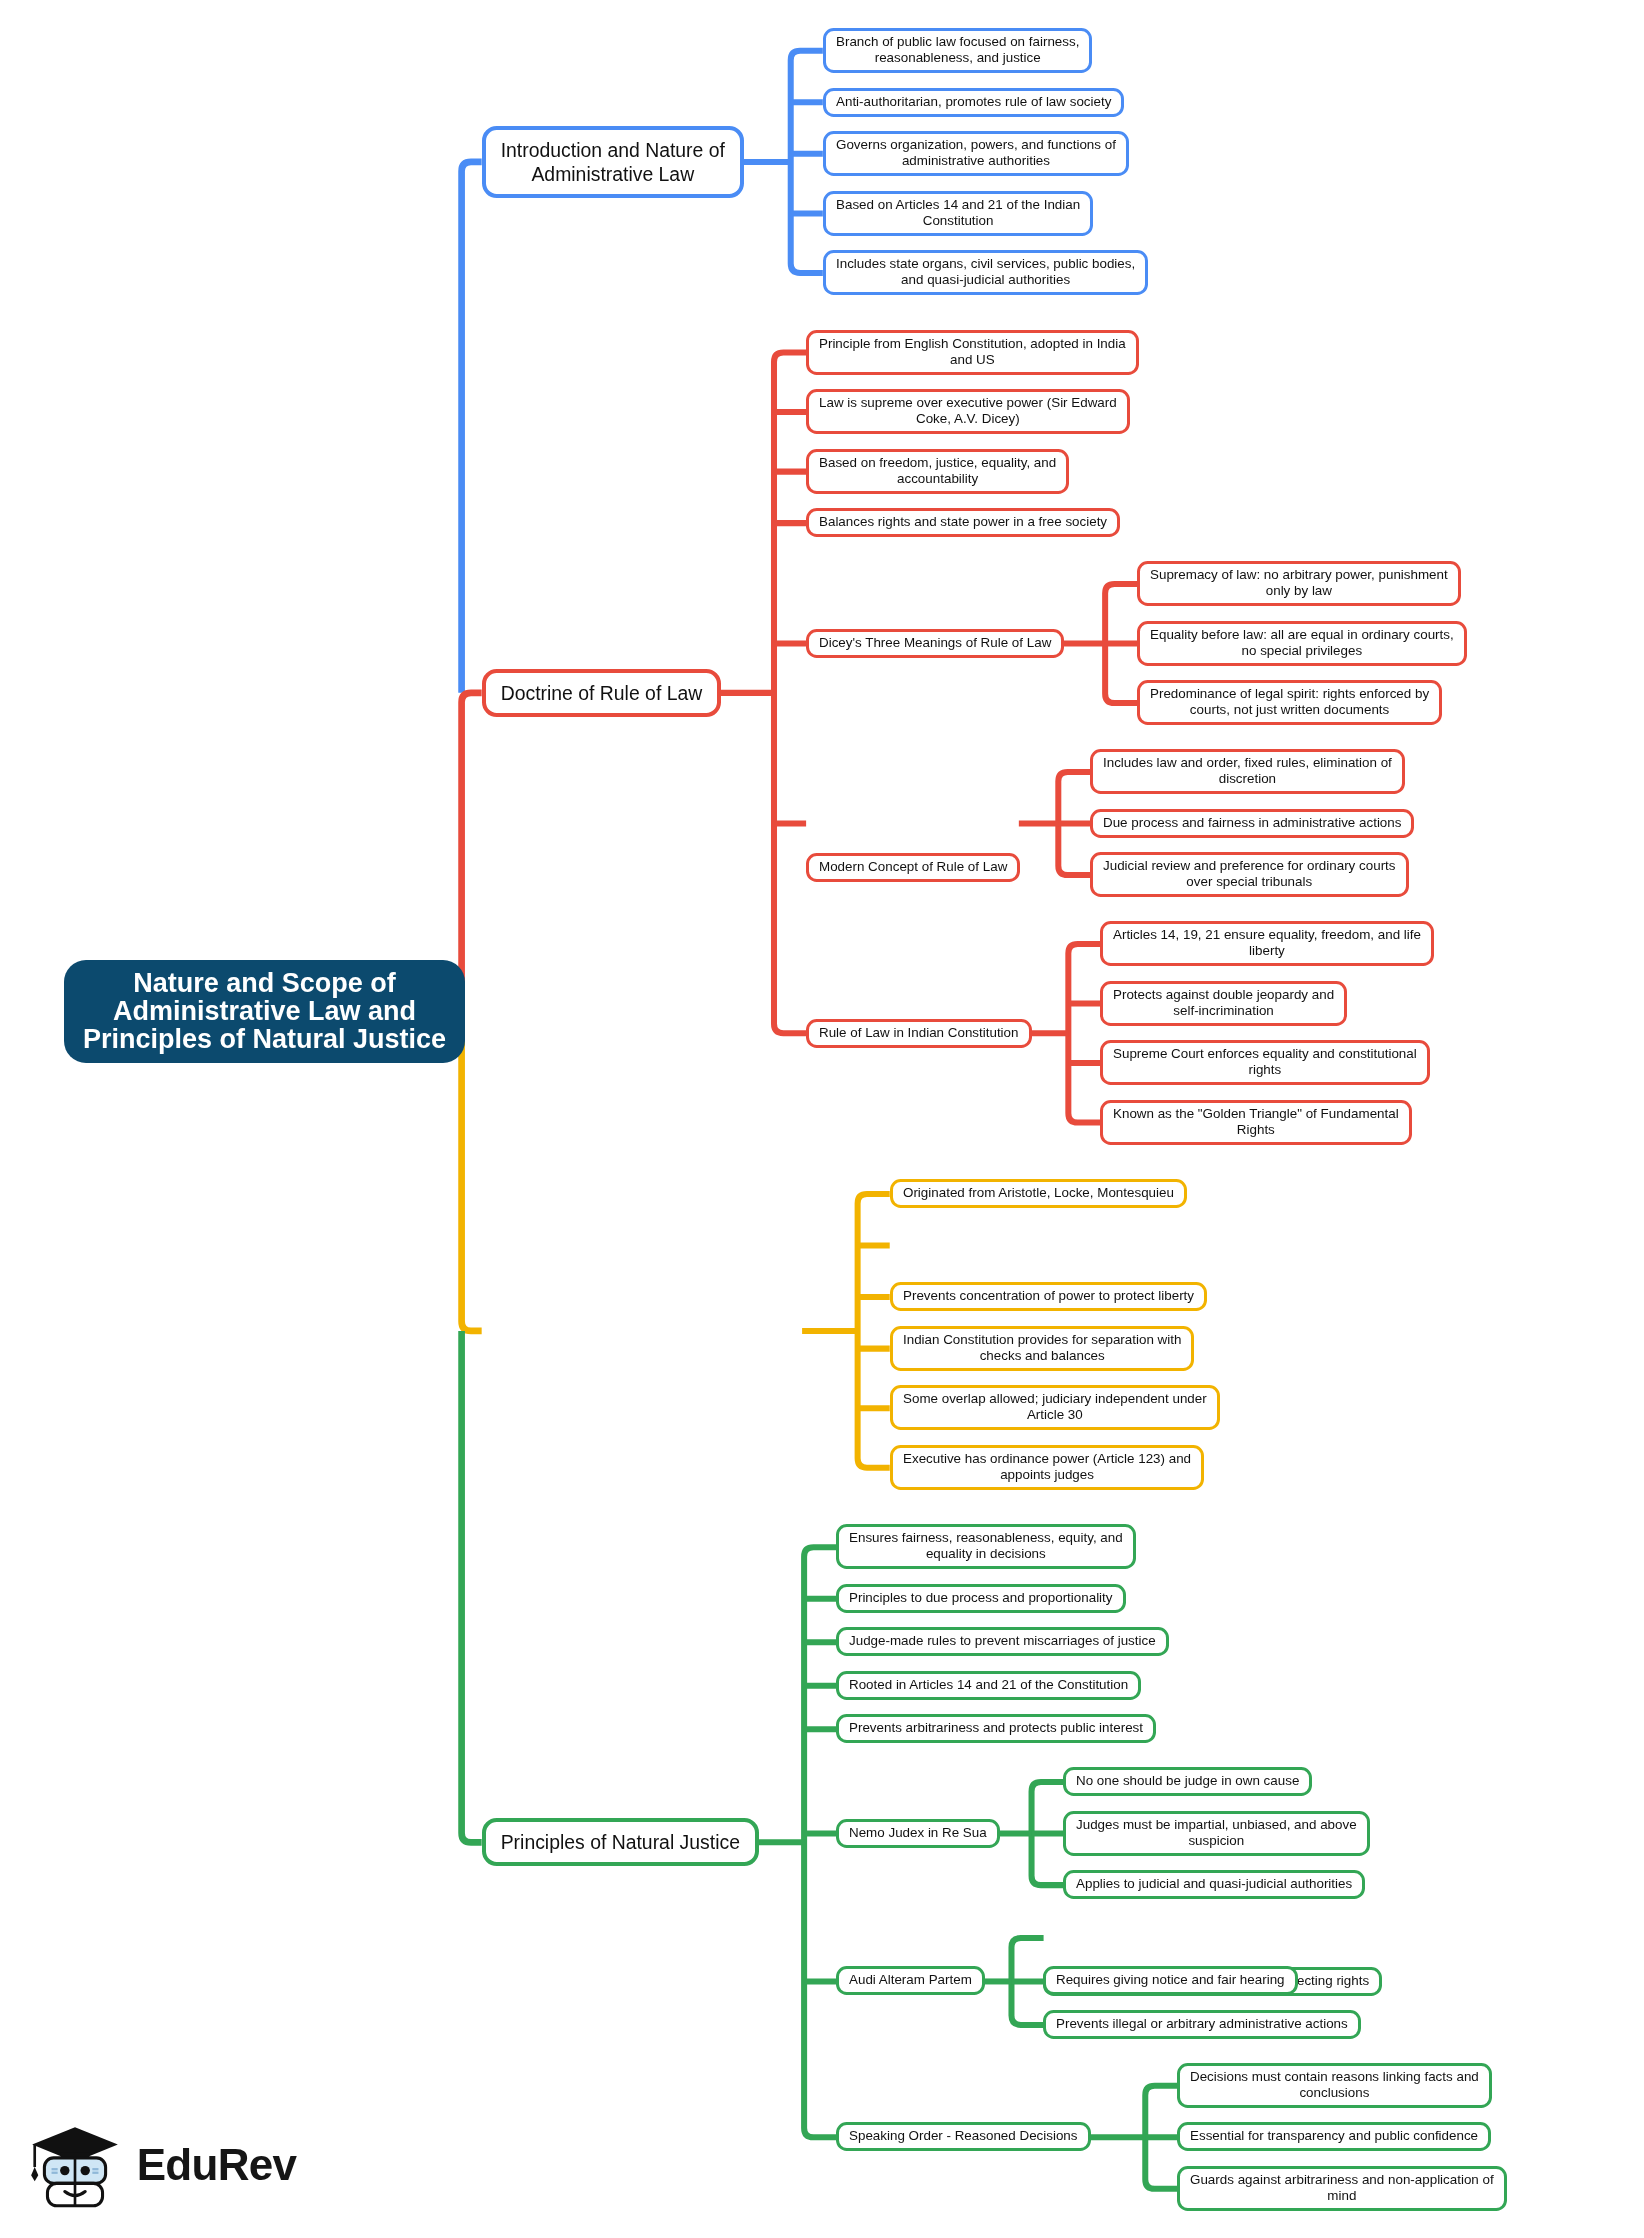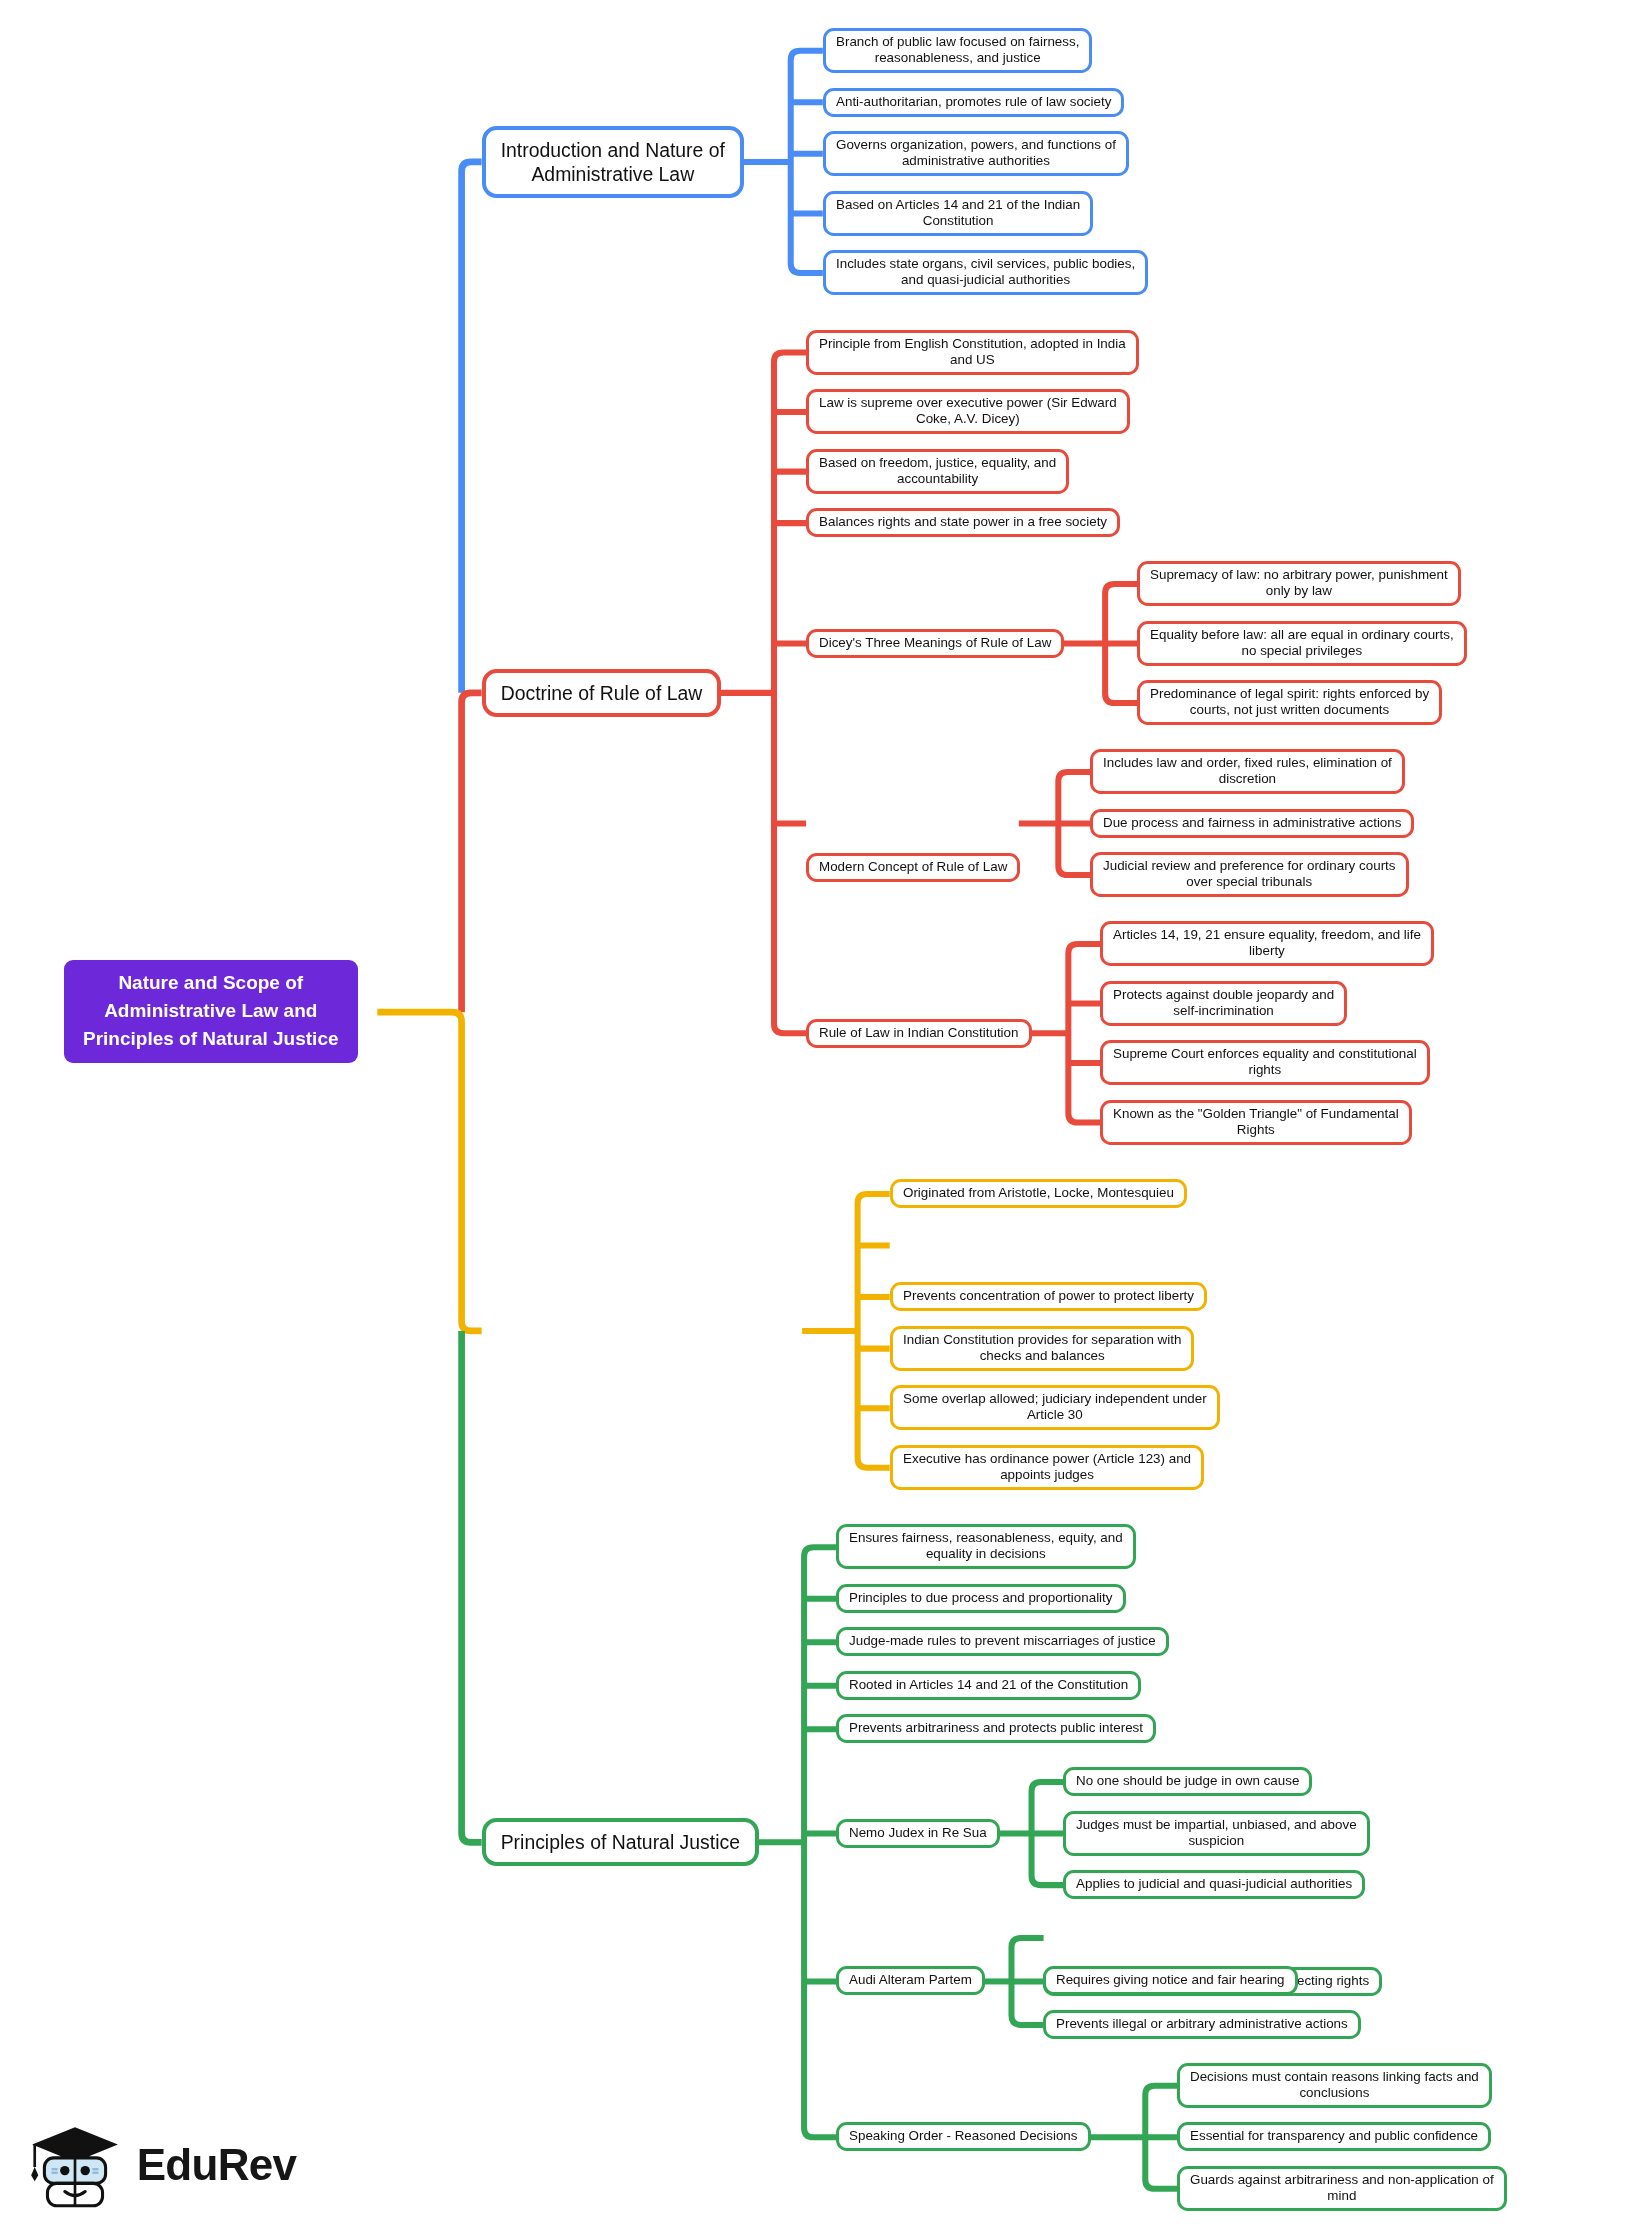--- a/index.html
+++ b/index.html
@@ -4,22 +4,22 @@
 <style>
   html,body{margin:0;padding:0;background:#ffffff;}
   #canvas{position:relative;width:1645px;height:2239px;background:#ffffff;overflow:hidden;
           font-family:"Liberation Sans",sans-serif;}
   #wires{position:absolute;left:0;top:0;width:1645px;height:2239px;}
   .node{position:absolute;box-sizing:content-box;background:#ffffff;border:3.3px solid #888;
         border-radius:10.7px;padding:3.3px 10px;font:13.4px/16px "Liberation Sans",sans-serif;
         color:#111;text-align:center;white-space:pre-line;}
   .blabel{border-width:4px;border-radius:14.7px;padding:8px 14.7px;
           font-size:19.4px;line-height:24px;}
-  .central{background:#6d28d9;color:#ffffff;border:none;border-radius:9px;
-           padding:9.4px 19px;font-size:19px;line-height:28px;font-weight:bold;}
+  .central{background:#0c4a6e;color:#ffffff;border:none;border-radius:22px;
+           padding:9.4px 19px;font-size:27px;line-height:28px;font-weight:bold;}
   .logo{position:absolute;left:24px;top:2114px;display:flex;align-items:center;gap:10.7px;}
   .logo-text{font:700 44px "Liberation Sans",sans-serif;color:#161616;letter-spacing:-0.7px;}
 </style>
 </head>
 <body>
 
 <div id="canvas">
   <svg id="wires" xmlns="http://www.w3.org/2000/svg" width="1645" height="2239" viewBox="0 0 2459 3347" fill="none">
       <path d="M 720 242 H 704 Q 690 242 690 256 V 1035.75" stroke="#4a8cf5" stroke-width="10" fill="none"></path>
       <path d="M 720 1035.75 H 704 Q 690 1035.75 690 1049.75 V 1513" stroke="#e84b3c" stroke-width="10" fill="none"></path>

